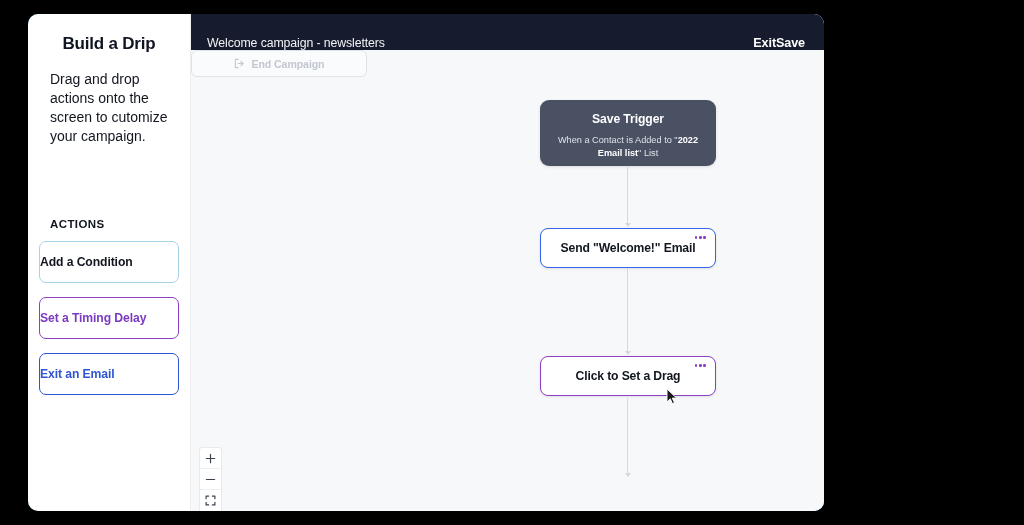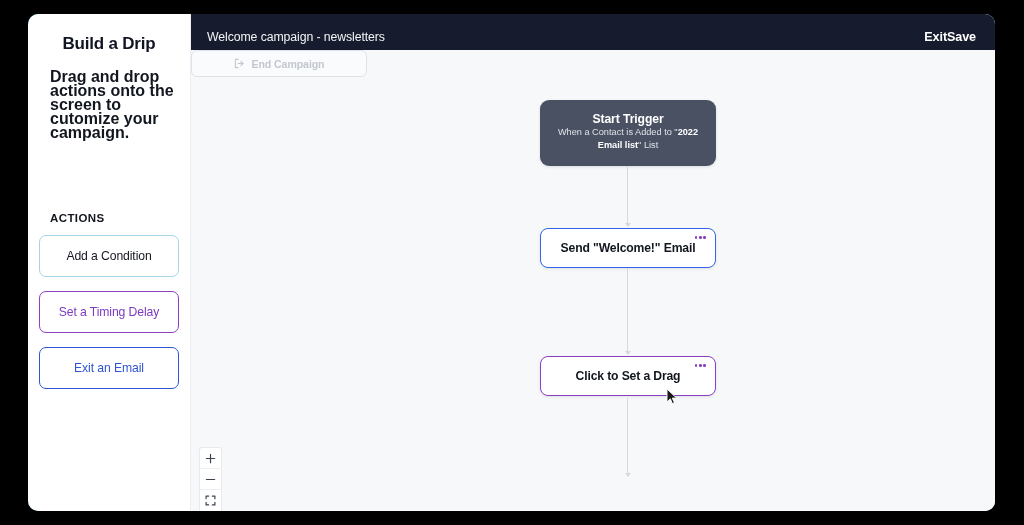--- a/index.html
+++ b/index.html
@@ -11,21 +11,21 @@
     background: #000000;
     font-family: "Liberation Sans", sans-serif;
     overflow: hidden;
   }
 
   
   #app-window {
     position: absolute;
     left: 28px;
     top: 14px;
-    width: 967px;
+    width: 796px;
     height: 497px;
     background: #0369a1;
     border-radius: 10px;
     overflow: hidden;
     display: flex;
   }
 
   
   #sidebar {
     width: 162px;
@@ -40,48 +40,48 @@
     font-size: 17px;
     font-weight: bold;
     color: #101522;
     text-align: center;
     letter-spacing: -0.2px;
     margin-top: 6px;
     margin-bottom: 16px;
   }
 
   #sidebar-desc {
-    font-size: 16px;
-    line-height: 14px;
+    font-size: 14px;
+    line-height: 19px;
     color: #12161f;
     padding-left: 11px;
     padding-right: 4px;
-    font-weight: 700;
+    font-weight: 400;
   }
 
   #actions-label {
     font-size: 11.5px;
     font-weight: bold;
     color: #12161f;
     letter-spacing: 0.4px;
     padding-left: 11px;
     margin-top: 72px;
     margin-bottom: 11px;
   }
 
   .action-btn {
     display: block;
     width: 140px;
     margin: 0 auto 14px auto;
     height: 42px;
     line-height: 40px;
-    text-align: center;
+    text-align: left;
     border-radius: 7px;
     font-size: 12.2px;
-    font-weight: normal;
+    font-weight: bold;
     background: #ffffff;
     cursor: pointer;
     letter-spacing: -0.1px;
   }
   .action-condition { border: 1.6px solid #a8d2e7; color: #12161f; }
   .action-delay     { border: 1.6px solid #8b3fc4; color: #7b3bc0; }
   .action-email     { border: 1.6px solid #2f55d4; color: #2f55d4; }
 
   
   #right-pane {
@@ -92,22 +92,22 @@
     flex-direction: column;
     border-left: 1px solid #eceef1;
   }
 
   
   #topbar {
     height: 36px;
     flex: 0 0 36px;
     background: #161c2d;
     display: flex;
-    align-items: flex-start;
-    padding: 16px 19px 0 16px;
+    align-items: flex-end;
+    padding: 8px 19px 0 16px;
     color: #ffffff;
   }
   #topbar-title {
     font-size: 12.3px;
     font-weight: 500;
     letter-spacing: -0.1px;
     color: #f2f3f6;
   }
   #topbar-actions {
     margin-left: auto;
@@ -155,21 +155,21 @@
   #node-start-title {
     font-size: 12.2px;
     font-weight: bold;
     color: #ffffff;
     letter-spacing: -0.1px;
   }
   #node-start-sub {
     font-size: 9.2px;
     line-height: 12.5px;
     color: #dfe2e8;
-    margin-top: 0;
+    margin-top: 8px;
     padding: 0 14px;
     font-weight: 500;
   }
   #node-start-sub b { color: #ffffff; font-weight: bold; }
 
   
   .node-box {
     width: 176px;
     height: 40px;
     display: flex;
@@ -303,21 +303,21 @@
       <div id="topbar-actions">
         <span class="topbar-btn">Exit</span>
         <span class="topbar-btn">Save</span>
       </div>
     </header>
 
     <div id="canvas">
       <div id="flow">
 
         <div class="node" id="node-start">
-          <div id="node-start-title">Start Trigger</div>
+          <div id="node-start-title">Save Trigger</div>
           <div id="node-start-sub"><span>When a Contact is Added to "</span><b>2022 Email list</b><span>" List</span></div>
         </div>
 
         <div class="connector" id="conn-1"></div>
 
         <div class="node node-box" id="node-email">
           <span class="node-label">Send "Welcome!" Email</span>
           <span class="node-menu">
               <i></i>
               <i></i>

